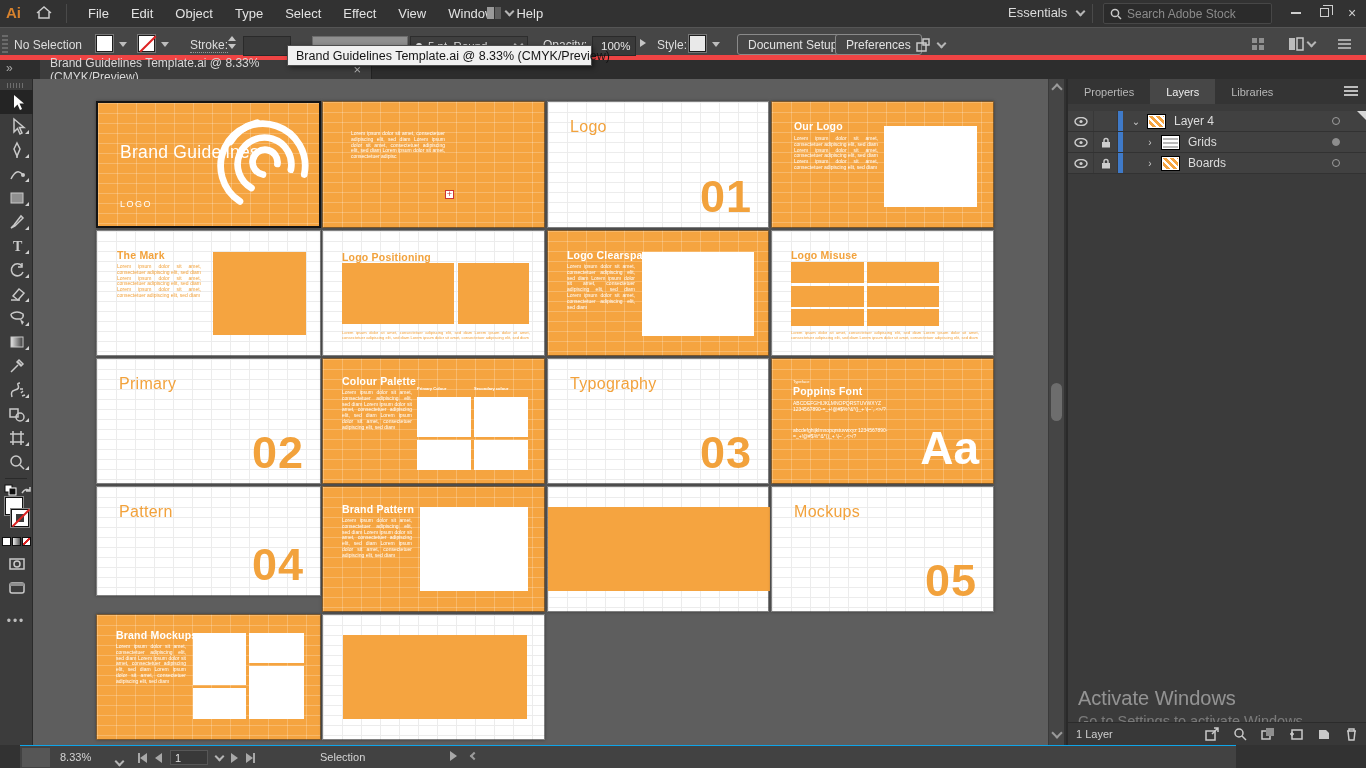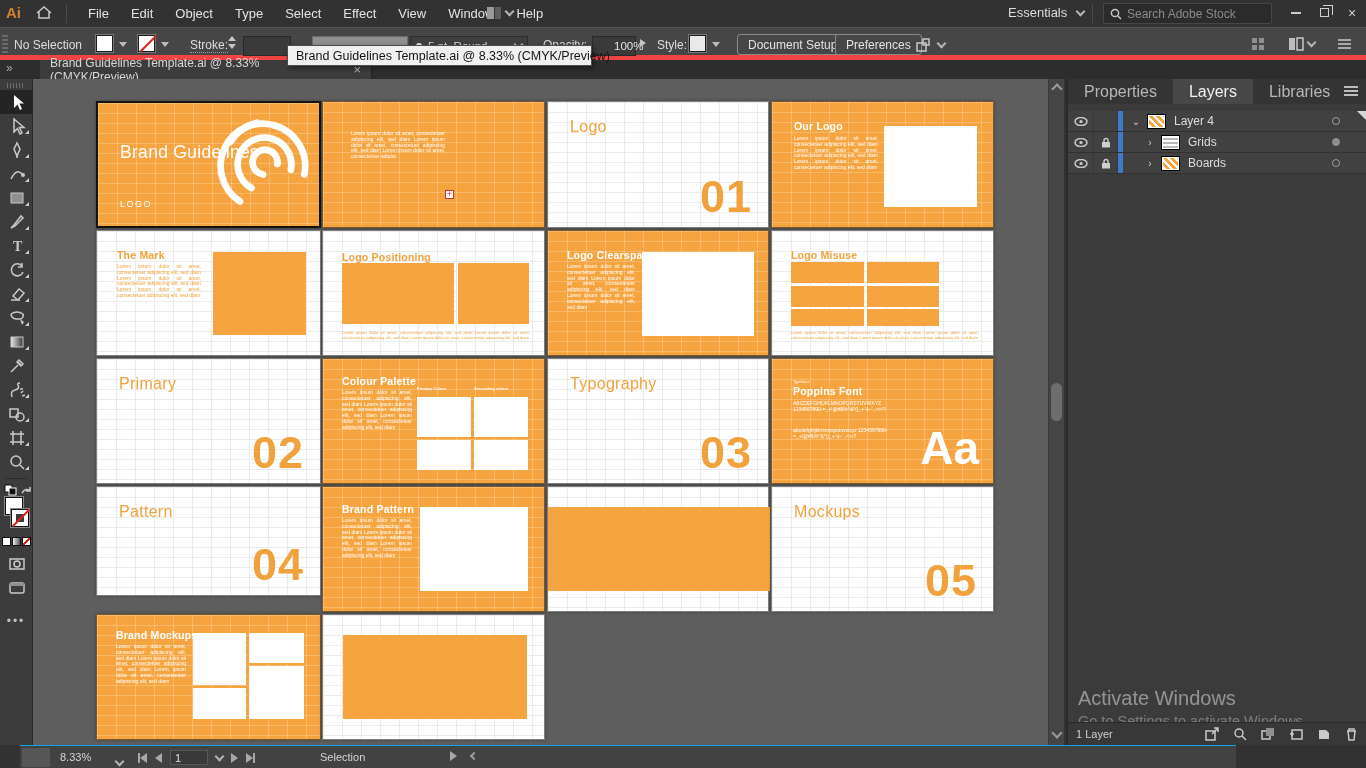--- a/index.html
+++ b/index.html
@@ -110,21 +110,21 @@
                   font-size:9px; line-height:7px; text-align:center; }
   .aa { position:absolute; right:14px; bottom:12px; font-size:46px; font-weight:bold; color:#fff; line-height:1; }
 
   
   .vscroll { position:absolute; right:0; top:0; width:16px; height:666px; background:#454545; border-left:1px solid #3a3a3a; }
   .vscroll .arr { position:absolute; left:4px; width:8px; height:8px; border-right:2px solid #9a9a9a; border-bottom:2px solid #9a9a9a; }
   .vscroll .thumb { position:absolute; left:2px; top:304px; width:11px; height:38px; background:#6d6d6d; border-radius:6px; }
 
   
   .panel { position:absolute; left:1066px; top:79px; width:300px; height:666px; background:#3b3b3b; border-left:2px solid #2a2a2a; }
-  .ptabs { position:relative; height:25px; background:#343434; display:flex; align-items:stretch; font-size:16px; color:#b7b7b7; }
+  .ptabs { position:relative; height:25px; background:#343434; display:flex; align-items:stretch; font-size:11px; color:#b7b7b7; }
   .ptab { display:flex; align-items:center; padding:0 16px; }
   .ptab.active { background:#474747; color:#f0f0f0; }
   .pmenu { position:absolute; right:8px; top:7px; width:14px; height:10px;
            background:repeating-linear-gradient(to bottom,#bdbdbd 0 2px,transparent 2px 4px); }
   .lrow { position:relative; height:21px; background:#414141; border-bottom:1px solid #323232;
           display:flex; align-items:center; color:#dcdcdc; font-size:12px; }
   .lrow .cell-eye { width:26px; display:flex; justify-content:center; border-right:1px solid #383838; height:100%; align-items:center; }
   .lrow .cell-lock { width:24px; display:flex; justify-content:center; border-right:1px solid #383838; height:100%; align-items:center; }
   .bluebar { width:5px; height:100%; background:#3f7ac8; margin-right:4px; }
   .twirl { width:18px; text-align:center; color:#c9c9c9; font-size:10px; }
@@ -220,21 +220,21 @@
         <i class="dn"></i>
       </div>
     <div class="field" style="left:243px;top:8px;width:48px"></div>
     <div class="profile"></div>
     <div class="brush">
       <span class="dot"></span>
       <span style="font-size:11.5px">5 pt. Round</span>
       <span class="chev" style="margin-left:auto"></span>
     </div>
     <div style="position:absolute;left:543px;top:10px" class="lbl-underline">Opacity:</div>
-    <div class="field" style="left:592px;top:8px;width:44px;color:#e5e5e5;font-size:11.5px;line-height:18px;padding-left:21px">100%</div>
+    <div class="field" style="left:592px;top:8px;width:44px;color:#e5e5e5;font-size:11.5px;line-height:18px;padding-left:8px">100%</div>
     <div style="position:absolute;left:640px;top:11px;width:0;height:0;border-top:4px solid transparent;border-bottom:4px solid transparent;border-left:6px solid #c5c5c5"></div>
     <div style="position:absolute;left:657px;top:10px">Style:</div>
     <div class="swatch" style="left:689px;top:7px;background:#e9e9e9"></div>
     <div class="dchev" style="left:712px;top:14px"></div>
     <div class="btn" style="left:737px">Document Setup</div>
     <div class="btn" style="left:835px">Preferences</div>
     <div style="position:absolute;left:914px;top:9px;display:flex;gap:6px;align-items:center">
       <svg width="18" height="16">
           <rect x="3" y="6" width="9" height="8" class="ic"></rect>
           <rect x="9" y="2" width="6" height="6" class="ic"></rect>

